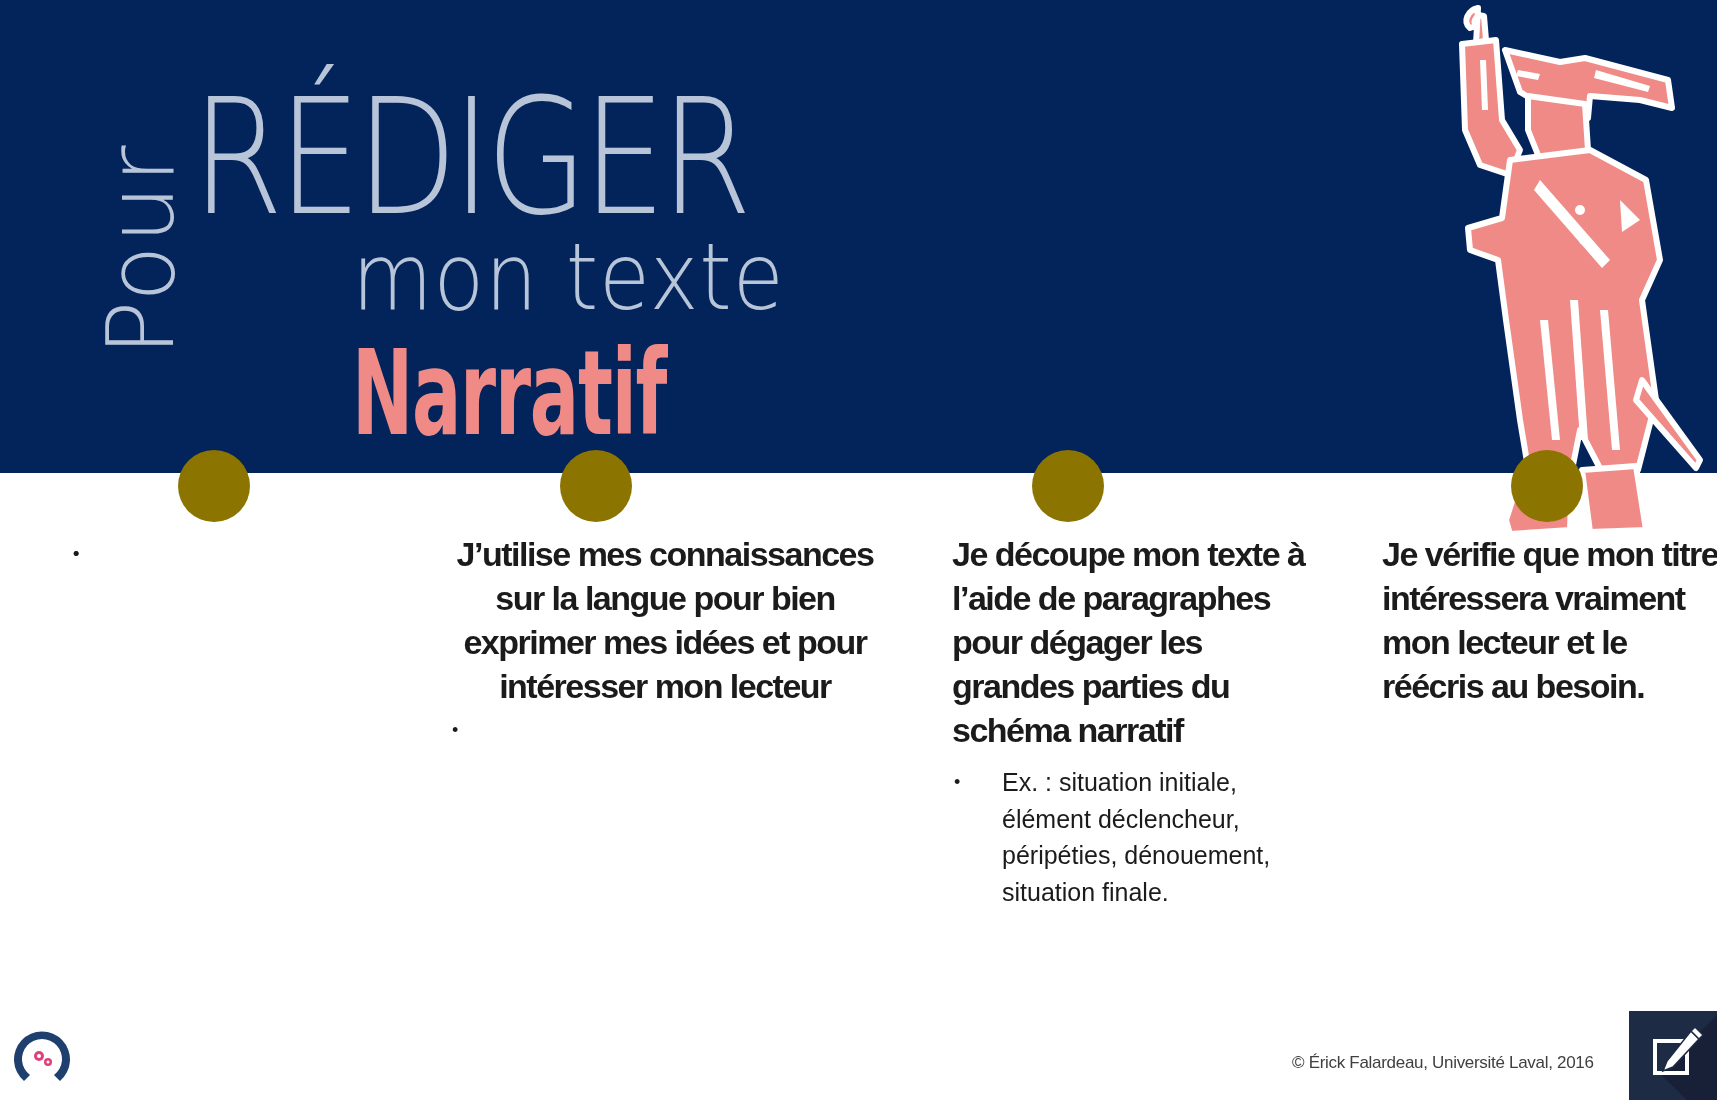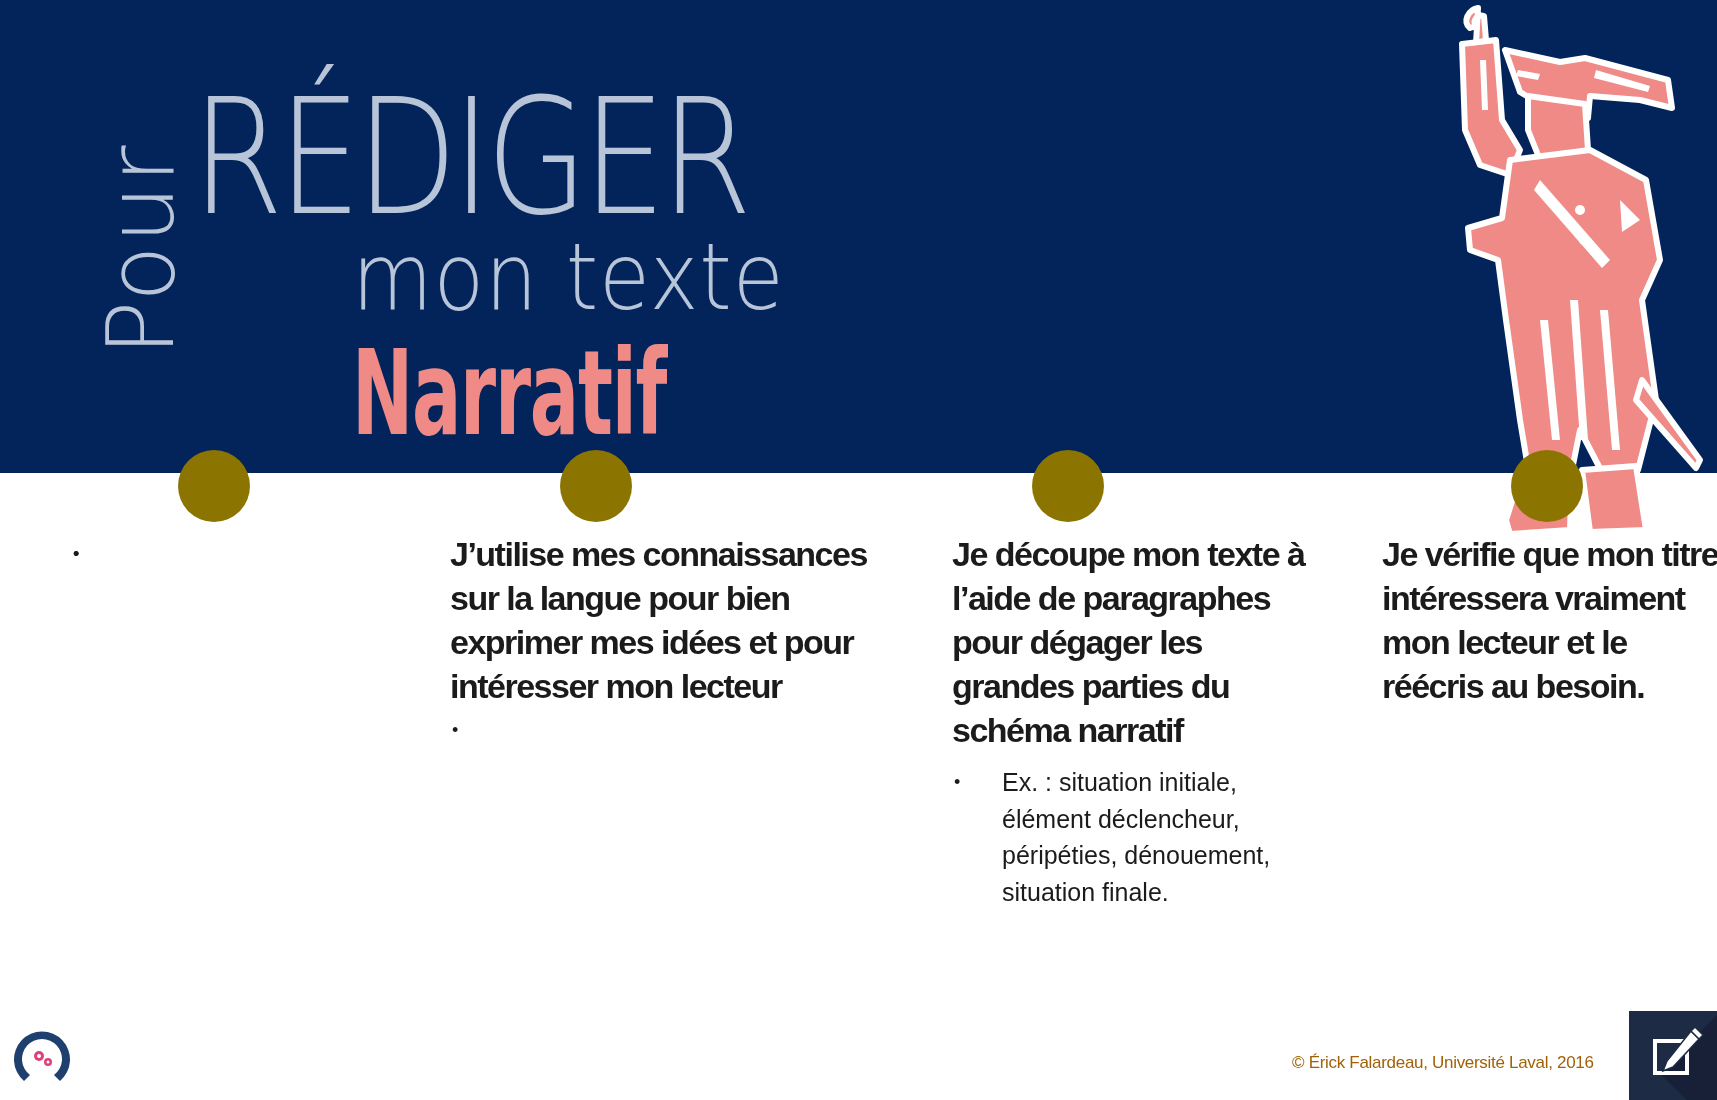--- a/index.html
+++ b/index.html
@@ -60,34 +60,34 @@
   }
   .col li {
     position: relative; padding-left: 50px;
     font-family: "Liberation Sans", sans-serif; font-size: 25px;
     line-height: 36.5px; color: #1b1b1b;
   }
   .col li .bullet {
     position: absolute; left: 2px; top: 0; font-size: 18px;
   }
   .col1 { left: 71px; width: 350px; }
-  .col2 { left: 450px; width: 430px; }
+  .col2 { left: 450px; width: 430px; text-align: center; }
   .col3 { left: 952px; width: 370px; }
   .col4 { left: 1382px; width: 350px; }
   .logo {
     position: absolute; left: 10px; top: 1017px; width: 64px; height: 80px;
   }
   .logo-caption {
     position: absolute; left: 20px; top: 1080px;
     font-family: "Liberation Sans", sans-serif; font-size: 12px; color: #333; margin-top: 28px;
   }
   .logo-caption sup { font-size: 8px; }
   .copyright {
     position: absolute; left: 1292px; top: 1053px;
-    font-family: "Liberation Sans", sans-serif; font-size: 17px; color: #a16207;
+    font-family: "Liberation Sans", sans-serif; font-size: 17px; color: #404040;
     letter-spacing: -0.3px;
   }
   .edit-box {
     position: absolute; left: 1629px; top: 1011px; width: 88px; height: 89px;
     background: #1e2b45; overflow: hidden;
   }
 </style>
 </head>
 <body>
 

